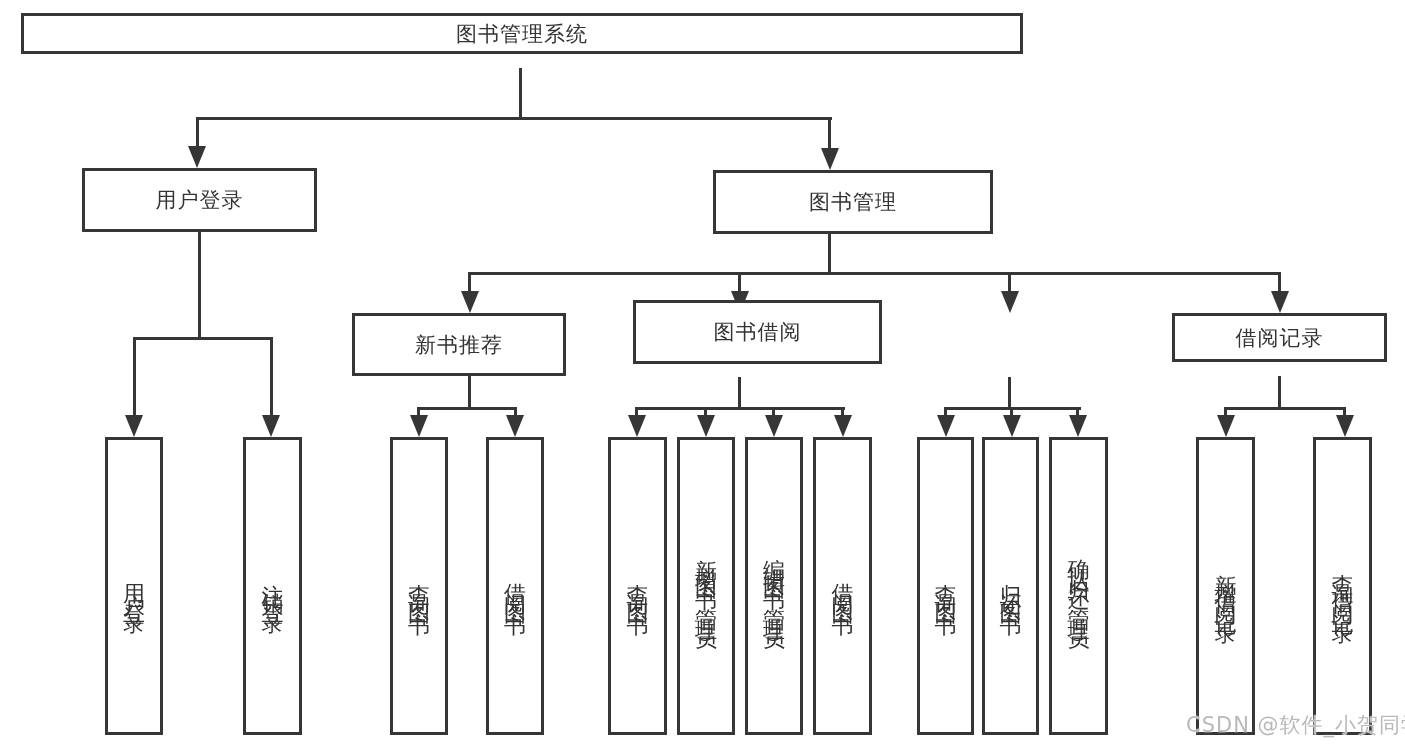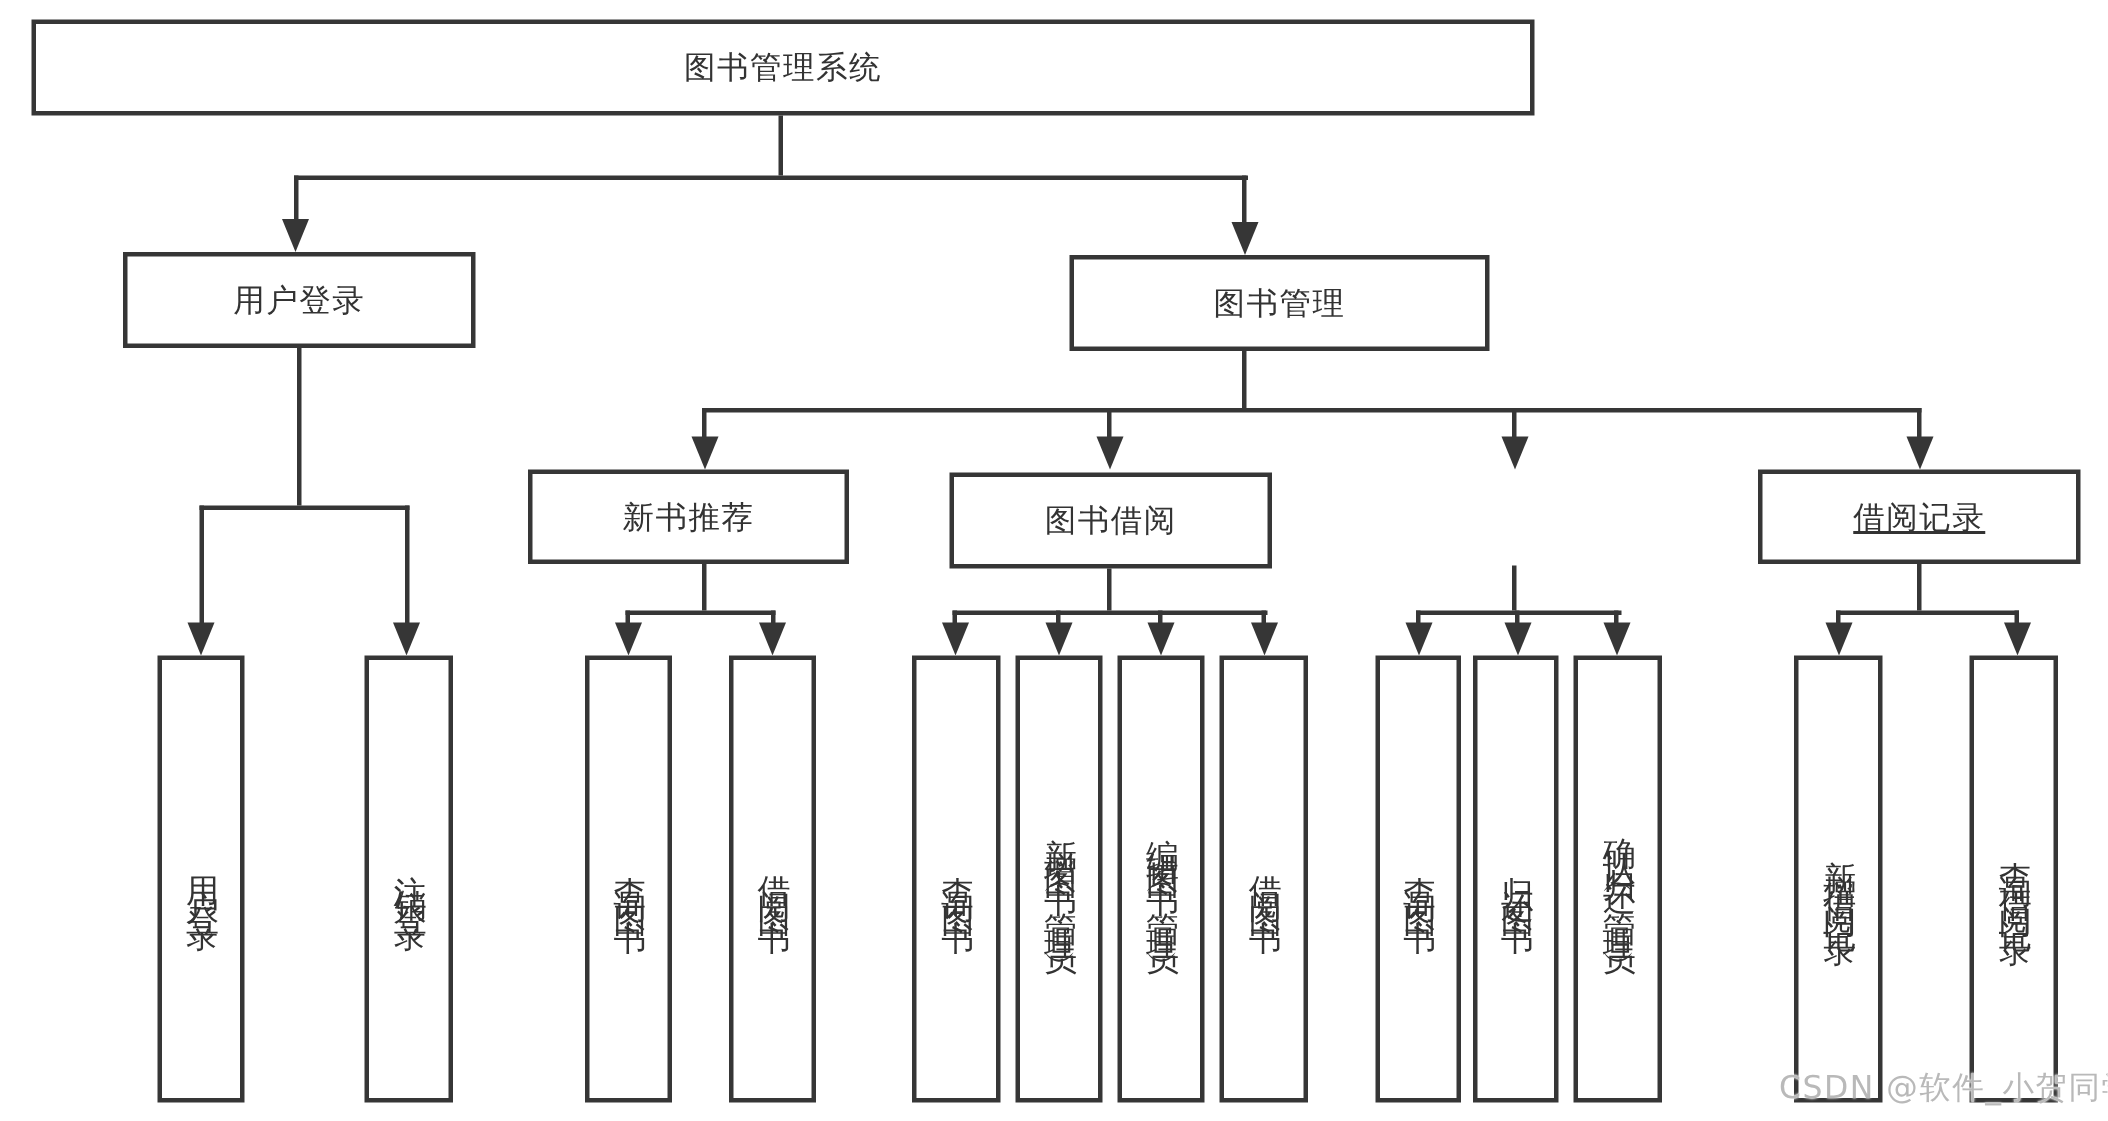--- a/index.html
+++ b/index.html
@@ -32,21 +32,21 @@
     position:absolute; left:1186px; top:711px; z-index:5;
     font-size:21px; color:var(--watermark,#b9b9b9); letter-spacing:1px;
     text-shadow:0 0 2px #ffffff, 0 0 1px #ffffff; white-space:nowrap;
   }
 </style>
 </head>
 <body>
 
 <div id="canvas">
 
-  <div class="box" style="left:21px;top:13px;width:1002px;height:64px;align-items:center;">
+  <div class="box" style="left:21px;top:13px;width:1002px;height:41px;align-items:center;">
     <span>图书管理系统</span>
   </div>
 
   <div class="vl" style="left:519px;top:68px;height:49px;"></div>
   <div class="hl" style="left:196px;top:117px;width:636px;"></div>
   <div class="vl" style="left:196px;top:117px;height:31px;"></div>
   <div class="arr" style="left:188px;top:146px;"></div>
   <div class="vl" style="left:828px;top:117px;height:33px;"></div>
   <div class="arr" style="left:821px;top:148px;"></div>
 
@@ -71,24 +71,24 @@
   <div class="vl" style="left:738px;top:272px;height:21px;"></div>
   <div class="arr" style="left:731px;top:291px;"></div>
   <div class="vl" style="left:1008px;top:272px;height:21px;"></div>
   <div class="arr" style="left:1001px;top:291px;"></div>
   <div class="vl" style="left:1278px;top:272px;height:21px;"></div>
   <div class="arr" style="left:1271px;top:291px;"></div>
 
   <div class="box" style="left:352px;top:313px;width:214px;height:63px;">
     <span>新书推荐</span>
   </div>
-  <div class="box" style="left:633px;top:315px;width:215px;height:64px;">
+  <div class="box" style="left:633px;top:300px;width:249px;height:64px;">
     <span>图书借阅</span>
   </div>
-  <div class="box" style="left:1172px;top:313px;width:215px;height:63px;text-decoration:underline;">
+  <div class="box" style="left:1172px;top:313px;width:215px;height:49px;">
     <span>借阅记录</span>
   </div>
 
   <div class="vl" style="left:468px;top:375px;height:32px;"></div>
   <div class="hl" style="left:417px;top:407px;width:100px;"></div>
   <div class="vl" style="left:417px;top:407px;height:12px;"></div>
   <div class="arr" style="left:410px;top:415px;"></div>
   <div class="vl" style="left:514px;top:407px;height:12px;"></div>
   <div class="arr" style="left:506px;top:415px;"></div>
 

